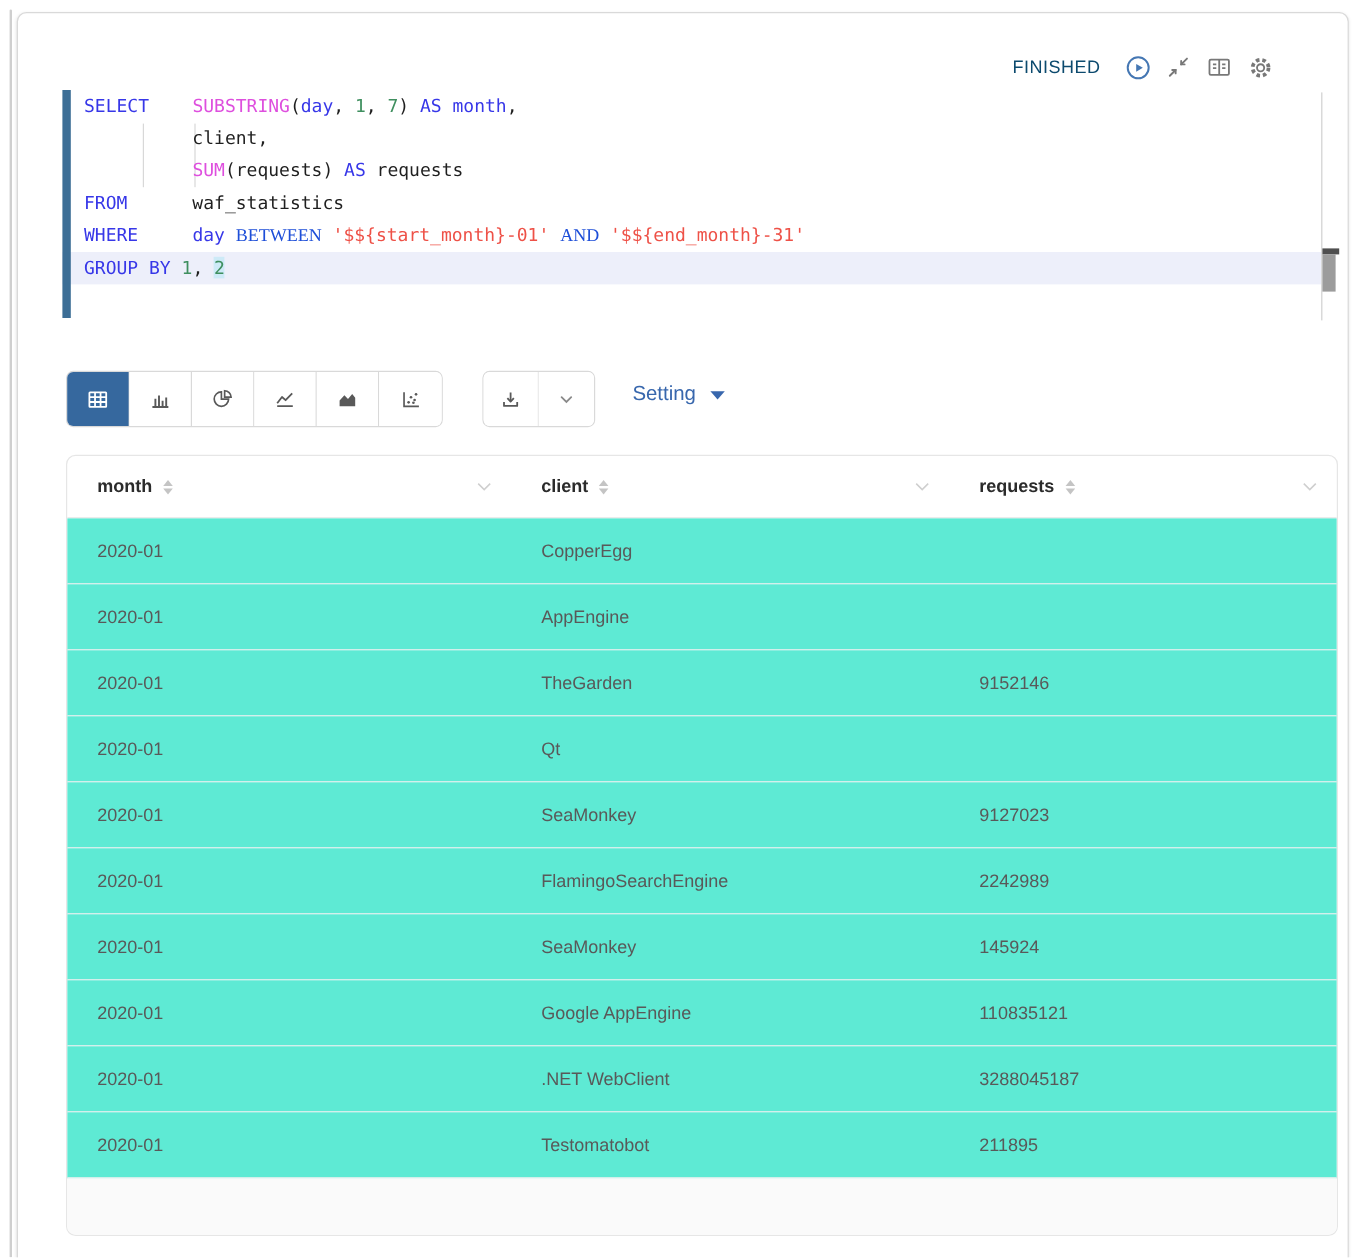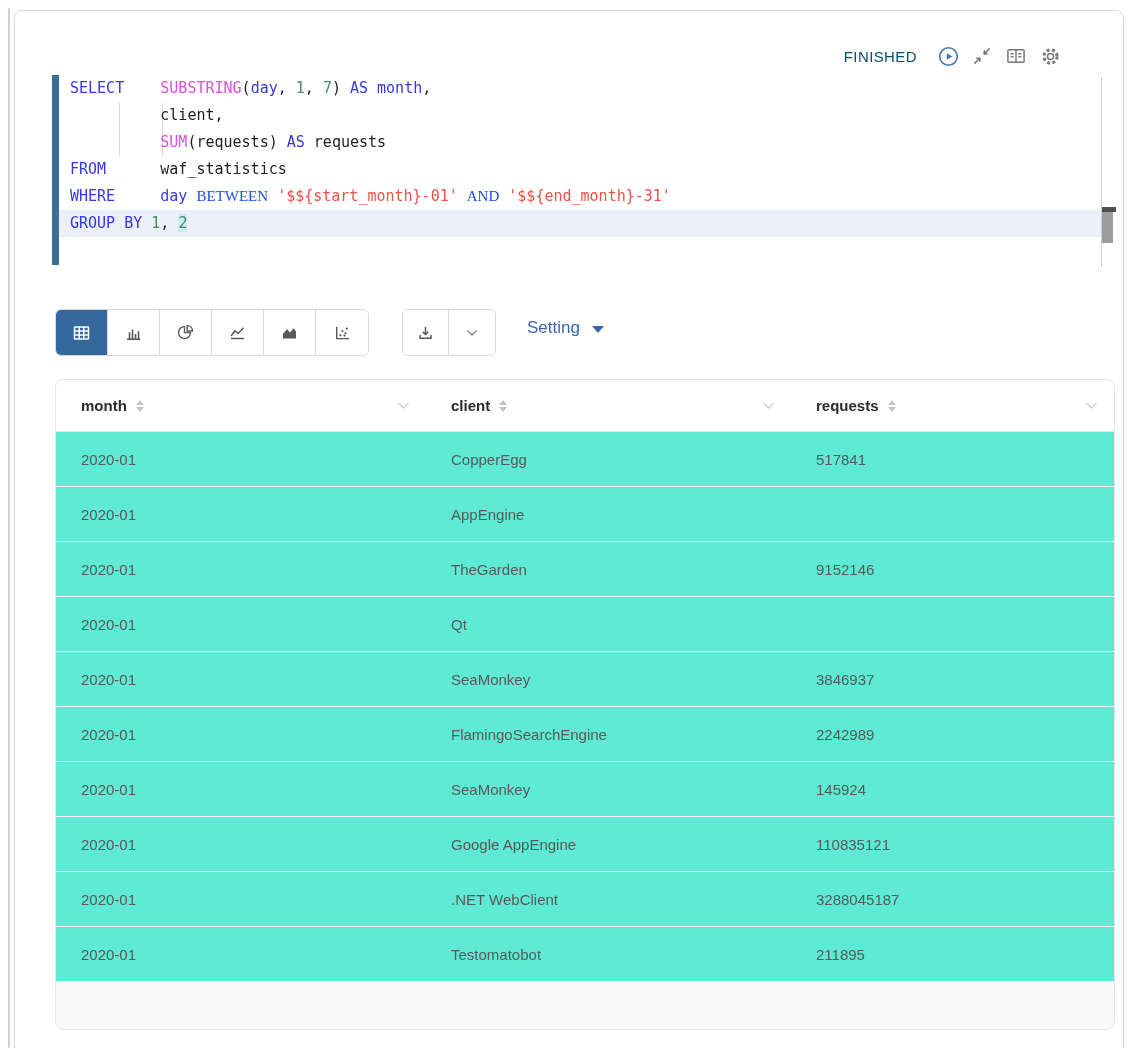--- a/index.html
+++ b/index.html
@@ -239,39 +239,38 @@
       <svg width="13" height="9" viewBox="0 0 13 9" fill="none" stroke="#cfcfcf" stroke-width="1.3">
         <path d="M1.5 1.5 L6.5 6.5 L11.5 1.5"></path>
       </svg>
     </span>
   </div>
         </div>
       <div id="t-body">
           <div class="t-row">
             <div class="t-cell c0">2020-01</div>
             <div class="t-cell c1">CopperEgg</div>
-            <div class="t-cell c2">517841</div>
           </div>
           <div class="t-row">
             <div class="t-cell c0">2020-01</div>
             <div class="t-cell c1">AppEngine</div>
           </div>
           <div class="t-row">
             <div class="t-cell c0">2020-01</div>
             <div class="t-cell c1">TheGarden</div>
             <div class="t-cell c2">9152146</div>
           </div>
           <div class="t-row">
             <div class="t-cell c0">2020-01</div>
             <div class="t-cell c1">Qt</div>
           </div>
           <div class="t-row">
             <div class="t-cell c0">2020-01</div>
             <div class="t-cell c1">SeaMonkey</div>
-            <div class="t-cell c2">3846937</div>
+            <div class="t-cell c2">9127023</div>
           </div>
           <div class="t-row">
             <div class="t-cell c0">2020-01</div>
             <div class="t-cell c1">FlamingoSearchEngine</div>
             <div class="t-cell c2">2242989</div>
           </div>
           <div class="t-row">
             <div class="t-cell c0">2020-01</div>
             <div class="t-cell c1">SeaMonkey</div>
             <div class="t-cell c2">145924</div>

